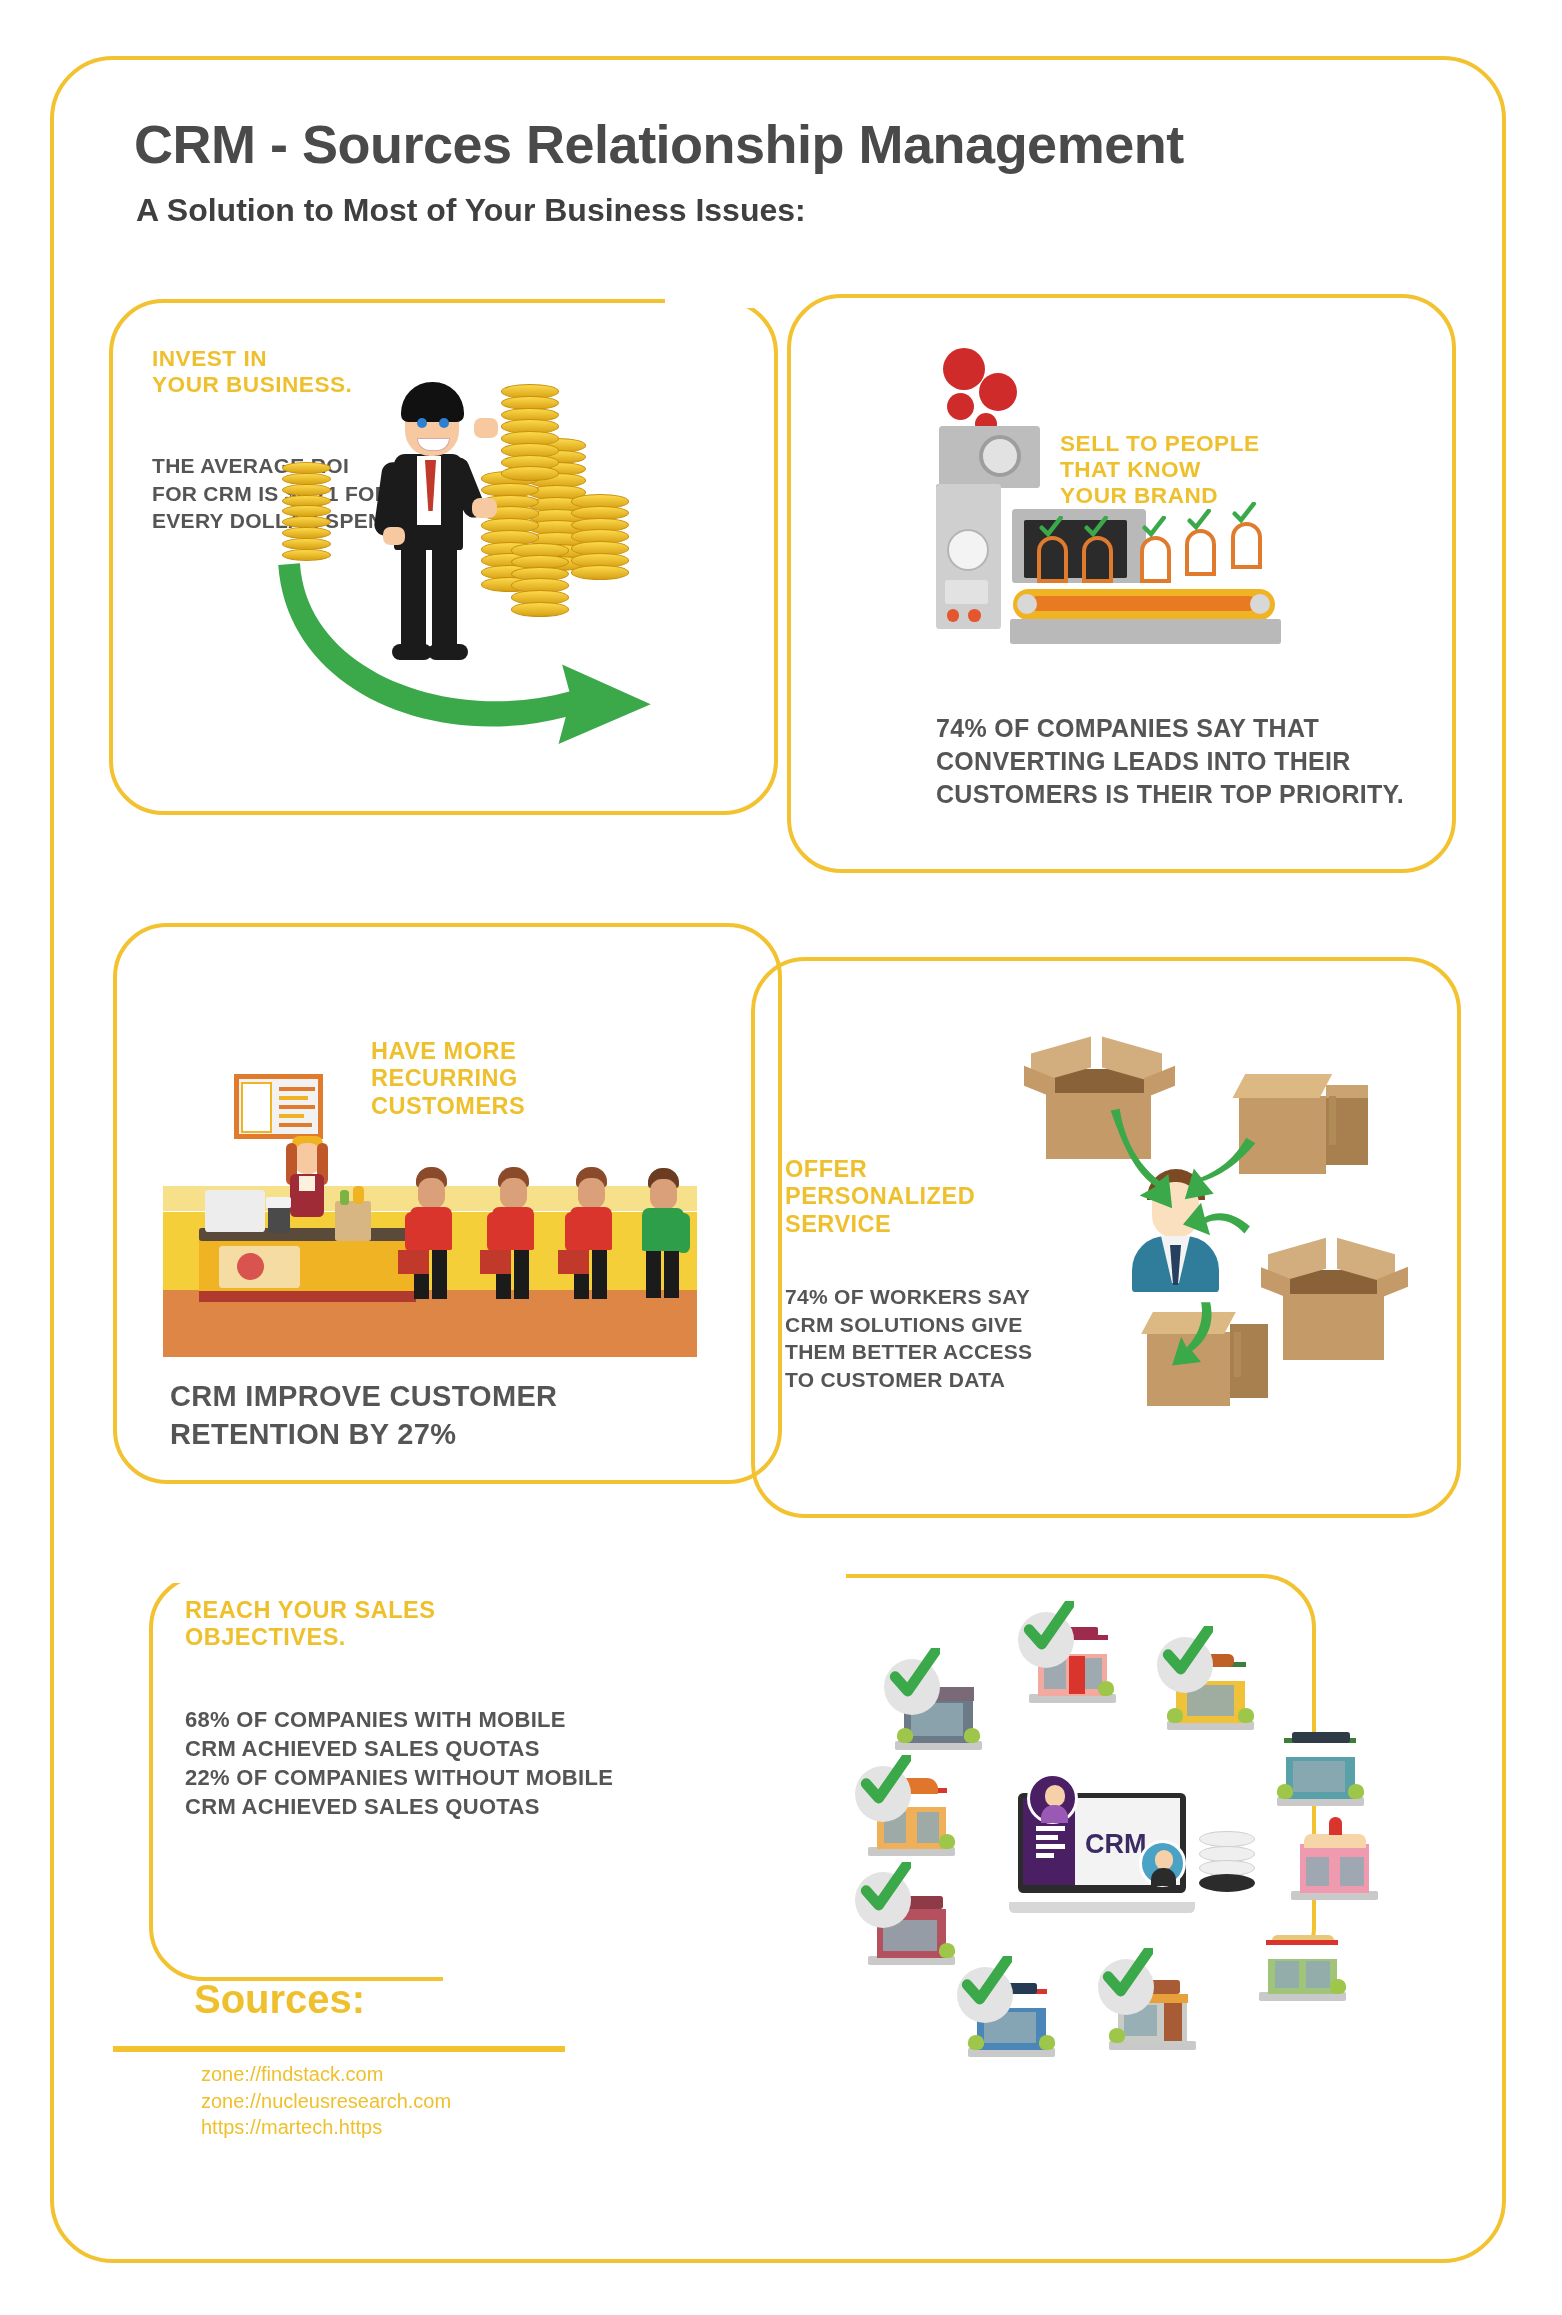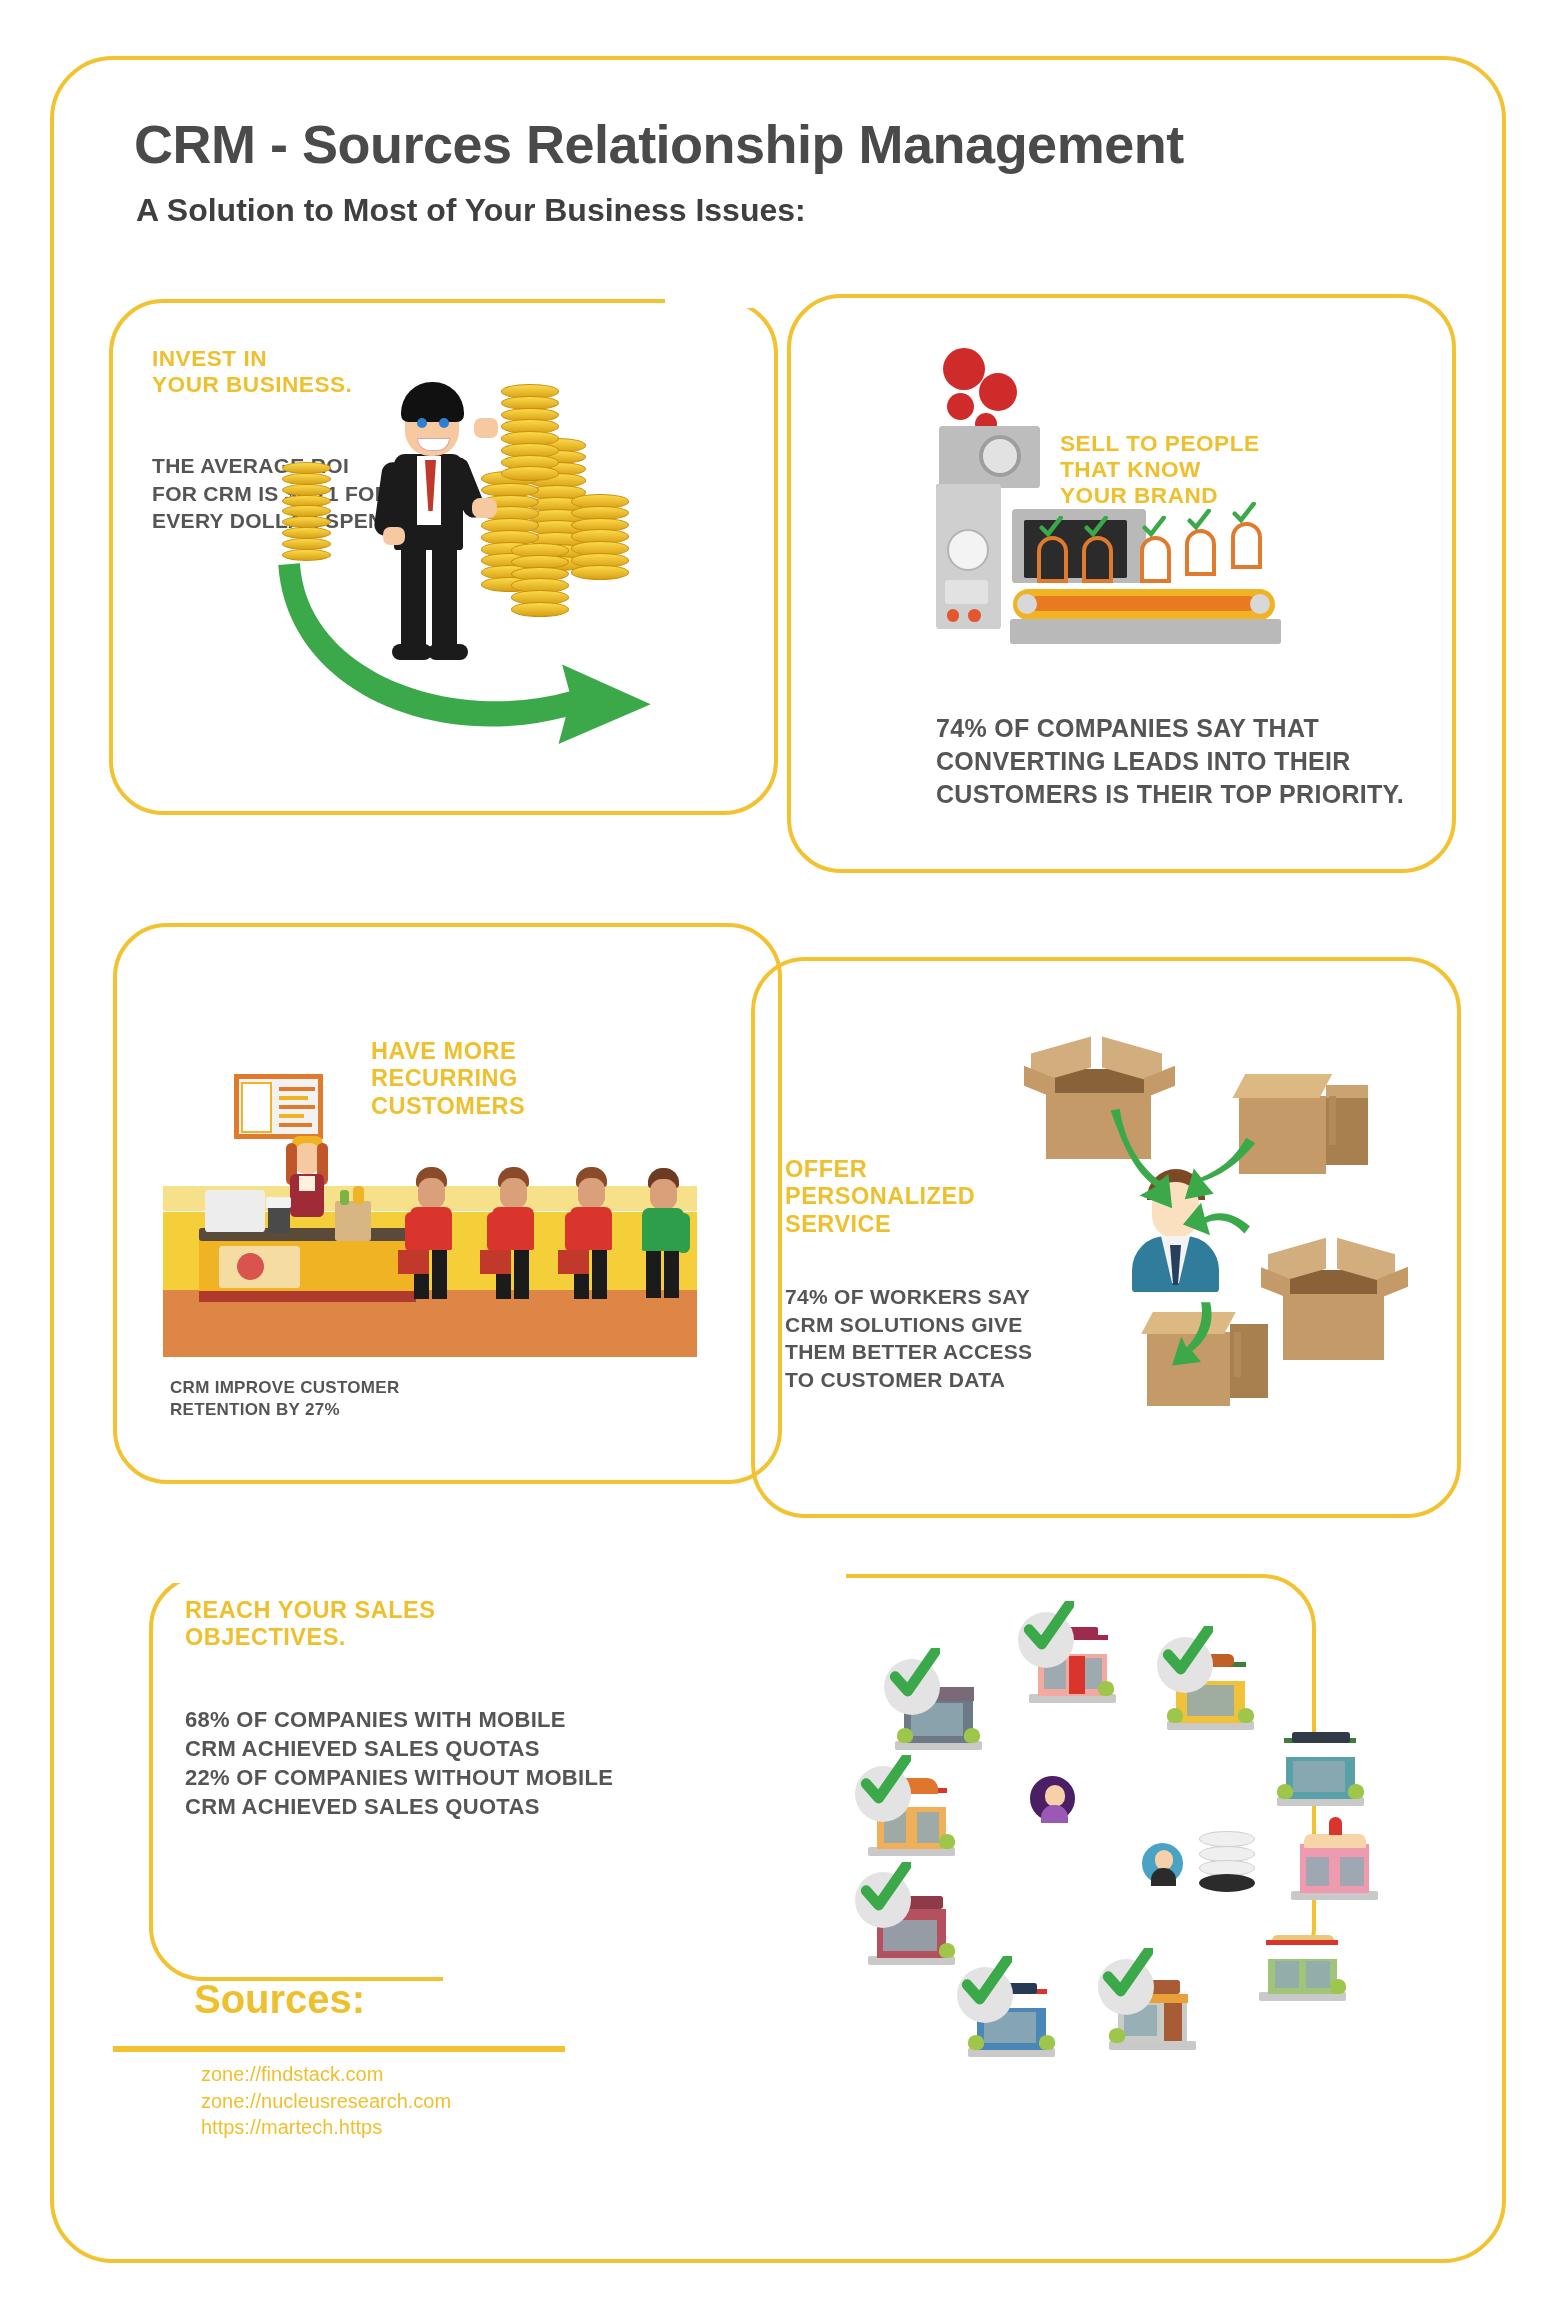--- a/index.html
+++ b/index.html
@@ -31,21 +31,21 @@
   #card1-body{position:absolute;left:152px;top:452px;font-size:21px;}
 
   
   #card2{left:787px;top:294px;width:669px;height:579px;border-radius:54px;}
   #card2-kicker{position:absolute;left:1060px;top:431px;font-size:22.6px;}
   #card2-body{position:absolute;left:936px;top:712px;font-size:25px;}
 
   
   #card3{left:113px;top:923px;width:669px;height:561px;border-radius:54px;}
   #card3-kicker{position:absolute;left:371px;top:1038px;font-size:23.5px;text-align:left;}
-  #card3-body{position:absolute;left:170px;top:1377px;font-size:17px;}
+  #card3-body{position:absolute;left:170px;top:1377px;font-size:29px;}
 
   
   #card4{left:751px;top:957px;width:710px;height:561px;border-radius:54px;}
   #card4-kicker{position:absolute;left:785px;top:1156px;font-size:23.5px;}
   #card4-body{position:absolute;left:785px;top:1283px;font-size:21px;}
 
   
   #card5{left:149px;top:1574px;width:1167px;height:407px;border-radius:54px;}
   #card5-gaptop{position:absolute;left:145px;top:1570px;width:701px;height:12.7px;background:#fff;}
   #card5-gapbot{position:absolute;left:443px;top:1976px;width:873px;height:12.7px;background:#fff;}
@@ -528,20 +528,31 @@
     </svg>
   <div class="badge" style="left:89px;top:375px;"></div>
   <svg class="check" style="left:92px;top:364px;" viewBox="0 0 58 58" width="52" height="52">
       <path d="M8 32 L22 48 L54 2" stroke="#3BA84A" stroke-width="12" fill="none" stroke-linecap="round" stroke-linejoin="round"></path>
     </svg>
   <div class="badge" style="left:230px;top:367px;"></div>
   <svg class="check" style="left:233px;top:356px;" viewBox="0 0 58 58" width="52" height="52">
       <path d="M8 32 L22 48 L54 2" stroke="#3BA84A" stroke-width="12" fill="none" stroke-linecap="round" stroke-linejoin="round"></path>
     </svg>
 
+  <div style="position:absolute;left:150px;top:201px;width:181px;height:123px;">
+    <div style="position:absolute;left:0;top:0;width:168px;height:100px;background:#2b2b2b;border-radius:5.4px;"></div>
+    <div style="position:absolute;left:5.4px;top:5.4px;width:157px;height:87px;background:#f3f3f3;"></div>
+    <div style="position:absolute;left:5.4px;top:5.4px;width:52px;height:87px;background:#4a1f63;"></div>
+    <div style="position:absolute;left:18px;top:33px;width:29px;height:4.5px;background:#ffffff;"></div>
+    <div style="position:absolute;left:18px;top:42px;width:22px;height:4.5px;background:#ffffff;"></div>
+    <div style="position:absolute;left:18px;top:51px;width:29px;height:4.5px;background:#ffffff;"></div>
+    <div style="position:absolute;left:18px;top:60px;width:18px;height:4.5px;background:#ffffff;"></div>
+    <div style="position:absolute;left:67px;top:36px;font-size:27px;font-weight:bold;color:#3b2a63;">CRM</div>
+    <div style="position:absolute;left:-9px;top:109px;width:186px;height:11px;background:#d7d7d7;border-radius:0 0 5.4px 5.4px;"></div>
+  </div>
   <div style="position:absolute;left:159px;top:181px;width:51px;height:51px;border-radius:50%;background:#4a1f63;border:3.6px solid #fff;box-sizing:border-box;">
      <div style="position:absolute;left:14.5px;top:9px;width:20px;height:22px;border-radius:10px;background:#f6d0a8;"></div>
      <div style="position:absolute;left:11px;top:29px;width:27px;height:18px;border-radius:12.7px 12.7px 0 0;background:#9b59b6;"></div>
   </div>
   <div style="position:absolute;left:271px;top:248px;width:47px;height:47px;border-radius:50%;background:#4aa3c4;border:3.6px solid #fff;box-sizing:border-box;">
      <div style="position:absolute;left:12.7px;top:7.2px;width:18px;height:20px;border-radius:9px;background:#f6d0a8;"></div>
      <div style="position:absolute;left:9px;top:25px;width:25px;height:18px;border-radius:11.8px 11.8px 0 0;background:#2b2b2b;"></div>
   </div>
   <div style="position:absolute;left:331px;top:239px;width:56px;height:67px;">
     <div style="position:absolute;left:0;top:0;width:56px;height:16.3px;border-radius:50%;background:#efefef;border:1.8px solid #cfcfcf;box-sizing:border-box;"></div>

